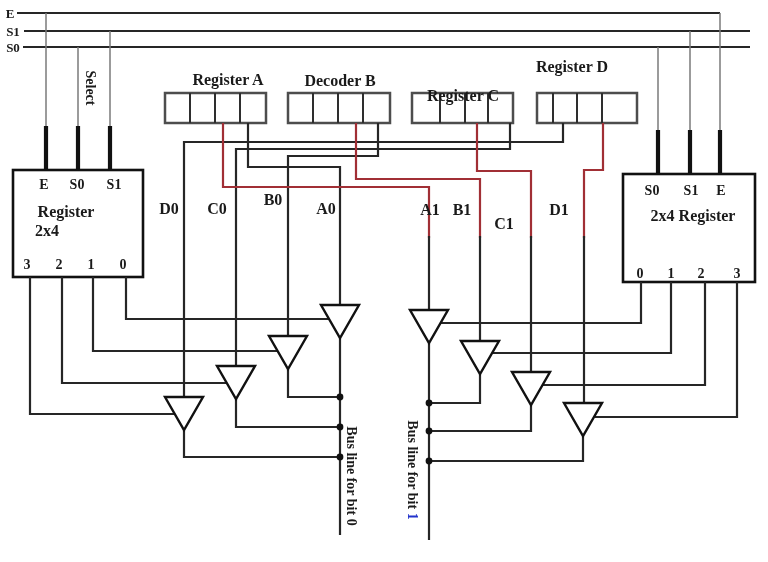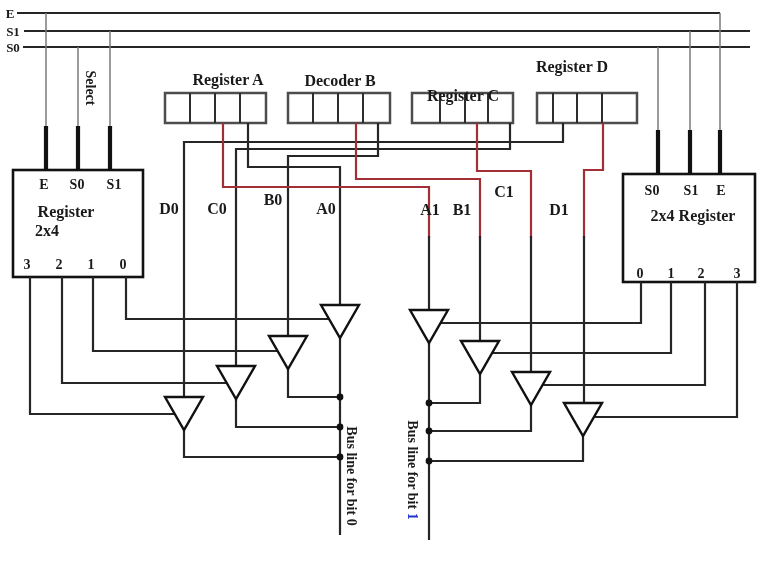--- a/index.html
+++ b/index.html
@@ -166,21 +166,21 @@
   <div class="lbl" style="left:91px;top:265px">1</div>
   <div class="lbl" style="left:123px;top:265px">0</div>
 
   <div class="lbl sz15" style="left:169px;top:209px">D0</div>
   <div class="lbl sz15" style="left:217px;top:209px">C0</div>
   <div class="lbl sz15" style="left:273px;top:200px">B0</div>
   <div class="lbl sz15" style="left:326px;top:209px">A0</div>
 
   <div class="lbl sz15" style="left:430px;top:210px">A1</div>
   <div class="lbl sz15" style="left:462px;top:210px">B1</div>
-  <div class="lbl sz15" style="left:504px;top:192px">C1</div>
+  <div class="lbl sz15" style="left:504px;top:224px">C1</div>
   <div class="lbl sz15" style="left:559px;top:210px">D1</div>
 
   <div class="lbl" style="left:652px;top:191px">S0</div>
   <div class="lbl" style="left:691px;top:191px">S1</div>
   <div class="lbl" style="left:721px;top:191px">E</div>
   <div class="lbl sz15" style="left:693px;top:216px">2x4 Register</div>
   <div class="lbl" style="left:640px;top:274px">0</div>
   <div class="lbl" style="left:671px;top:274px">1</div>
   <div class="lbl" style="left:701px;top:274px">2</div>
   <div class="lbl" style="left:737px;top:274px">3</div>

